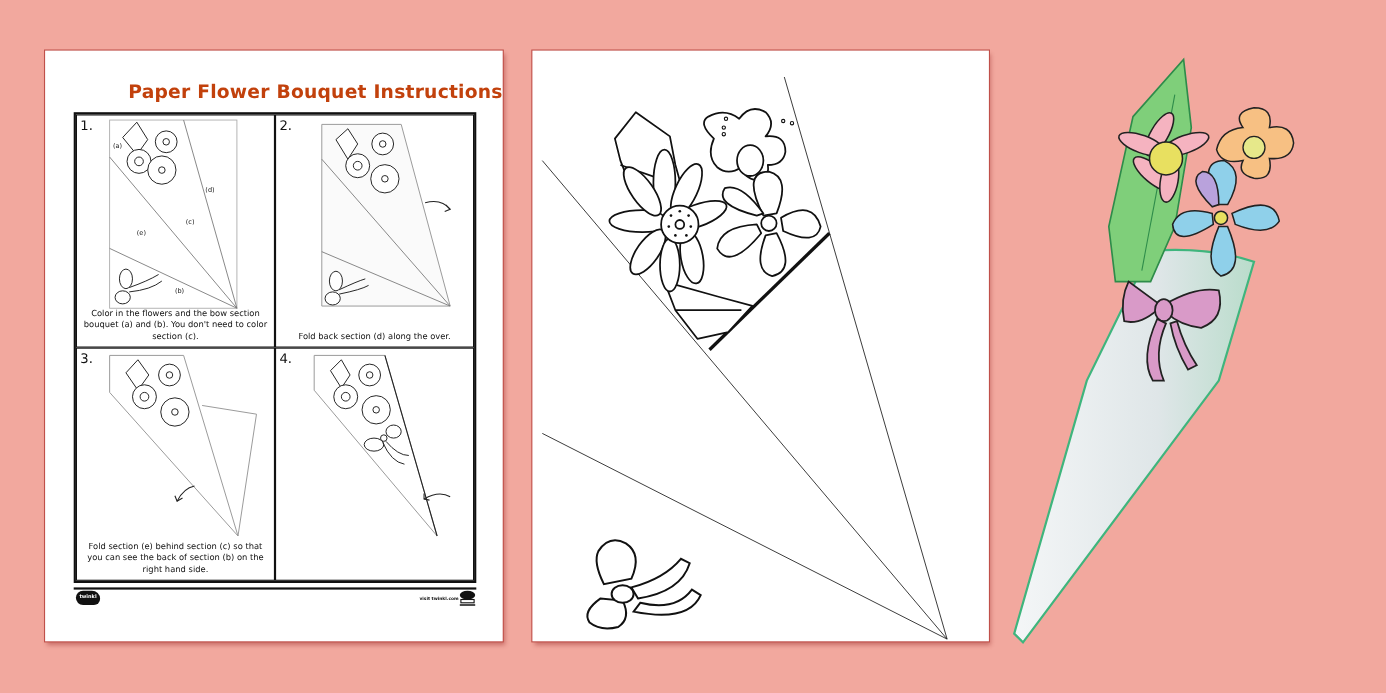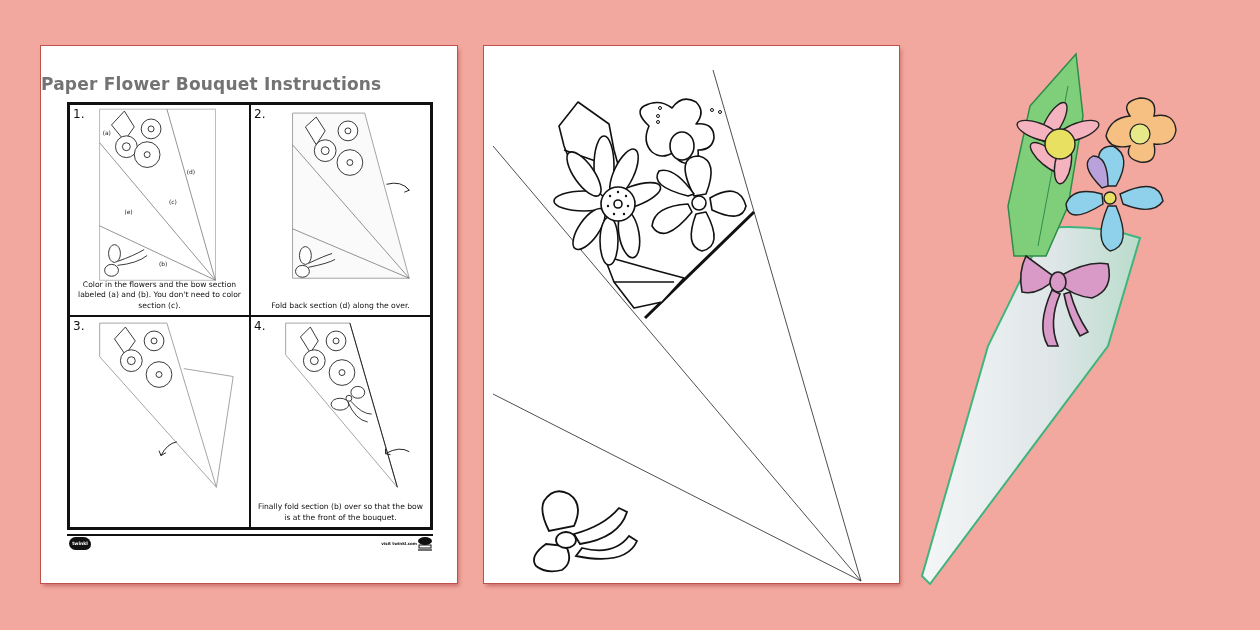--- a/index.html
+++ b/index.html
@@ -12,21 +12,21 @@
   .page {
     position: absolute;
     background: #ffffff;
     box-shadow: 0 0 0 1px #c0504a, 2px 3px 4px rgba(150,40,40,0.45);
   }
   #page-instructions { left: 41px; top: 46px; width: 416px; height: 537px; }
   #page-template { left: 484px; top: 46px; width: 415px; height: 537px; }
 
   .title {
     position: absolute; left: 0; width: 100%; top: 28px;
-    text-align: left; font-size: 17px; font-weight: bold; color: #737373;
+    text-align: right; font-size: 17px; font-weight: bold; color: #c2410c;
     letter-spacing: 0.2px;
   }
   .grid {
     position: absolute; left: 26px; top: 56px; width: 366px; height: 428px;
     border: 2px solid #111;
     display: grid; grid-template-columns: 1fr 1fr; grid-template-rows: 1fr 1fr;
   }
   .cell { position: relative; border: 1px solid #111; overflow: hidden; }
   .step-num {
     position: absolute; left: 3px; top: 2px; font-size: 12px; color: #111;
@@ -82,21 +82,21 @@
         </g>
         <g font-size="6" fill="#222">
           <text x="33" y="30">(a)</text>
           <text x="118" y="70">(d)</text>
           <text x="100" y="100">(c)</text>
           <text x="55" y="110">(e)</text>
           <text x="90" y="163">(b)</text>
         </g>
       </svg>
       <div class="step-num">1.</div>
-      <div class="caption">Color in the flowers and the bow section labeled (a) and (b). You don't need to color section (c).</div>
+      <div class="caption">Color in the flowers and the bow section bouquet (a) and (b). You don't need to color section (c).</div>
     </div>
 
     <div class="cell">
       <svg class="illus" viewBox="0 0 181 212">
         <path d="M42 8 L115 8 L160 175 L42 175 Z" fill="#fafafa" stroke="#999" stroke-width="0.9"></path>
         <line x1="42" y1="40" x2="160" y2="175" stroke="#777" stroke-width="0.8"></line>
         <line x1="42" y1="125" x2="160" y2="175" stroke="#777" stroke-width="0.8"></line>
         <g fill="#fff" stroke="#222" stroke-width="0.9">
           <path d="M55 22 L66 12 L75 26 L66 40 Z"></path>
           <circle cx="98" cy="26" r="10"></circle>
@@ -127,20 +127,21 @@
             <circle cx="85" cy="24" r="3"></circle>
           <circle cx="62" cy="44" r="11"></circle>
             <circle cx="62" cy="44" r="4"></circle>
           <circle cx="90" cy="58" r="13"></circle>
             <circle cx="90" cy="58" r="3"></circle>
         </g>
         <path d="M108 126 Q98 128 92 140" fill="none" stroke="#222" stroke-width="1"></path>
         <path d="M90 135 L92 140 L97 137" fill="none" stroke="#222" stroke-width="1"></path>
       </svg>
       <div class="step-num">3.</div>
+      <div class="caption">Fold section (e) behind section (c) so that you can see the back of section (b) on the right hand side.</div>
     </div>
 
     <div class="cell">
       <svg class="illus" viewBox="0 0 181 212">
         <path d="M35 6 L100 6 L148 172 L35 38 Z" fill="#fff" stroke="#999" stroke-width="0.9"></path>
         <line x1="100" y1="6" x2="148" y2="172" stroke="#222" stroke-width="1"></line>
         <g fill="#fff" stroke="#222" stroke-width="0.9">
           <path d="M50 20 L60 10 L68 24 L60 36 Z"></path>
           <circle cx="86" cy="24" r="10"></circle>
             <circle cx="86" cy="24" r="3"></circle>
@@ -151,21 +152,20 @@
           <ellipse cx="90" cy="88" rx="9" ry="6"></ellipse>
           <ellipse cx="108" cy="76" rx="7" ry="6"></ellipse>
           <circle cx="99" cy="82" r="3"></circle>
           <path d="M101 85 Q112 98 122 98" fill="none"></path>
           <path d="M98 86 Q106 104 118 106" fill="none"></path>
         </g>
         <path d="M160 136 Q150 130 136 138" fill="none" stroke="#222" stroke-width="1"></path>
         <path d="M136 133 L136 138 L141 139" fill="none" stroke="#222" stroke-width="1"></path>
       </svg>
       <div class="step-num">4.</div>
-      <div class="caption">Finally fold section (b) over so that the bow is at the front of the bouquet.</div>
     </div>
   </div>
 
   <div class="footer-rule"></div>
   <div class="logo-left">twinkl</div>
   <div class="footer-url">visit twinkl.com</div>
   <svg class="logo-right" viewBox="0 0 16 16">
     <ellipse cx="8" cy="6" rx="7" ry="4" fill="#111"></ellipse>
     <rect x="2" y="10" width="12" height="3" fill="none" stroke="#111" stroke-width="1"></rect>
     <line x1="1" y1="15" x2="15" y2="15" stroke="#111" stroke-width="1.2"></line>

